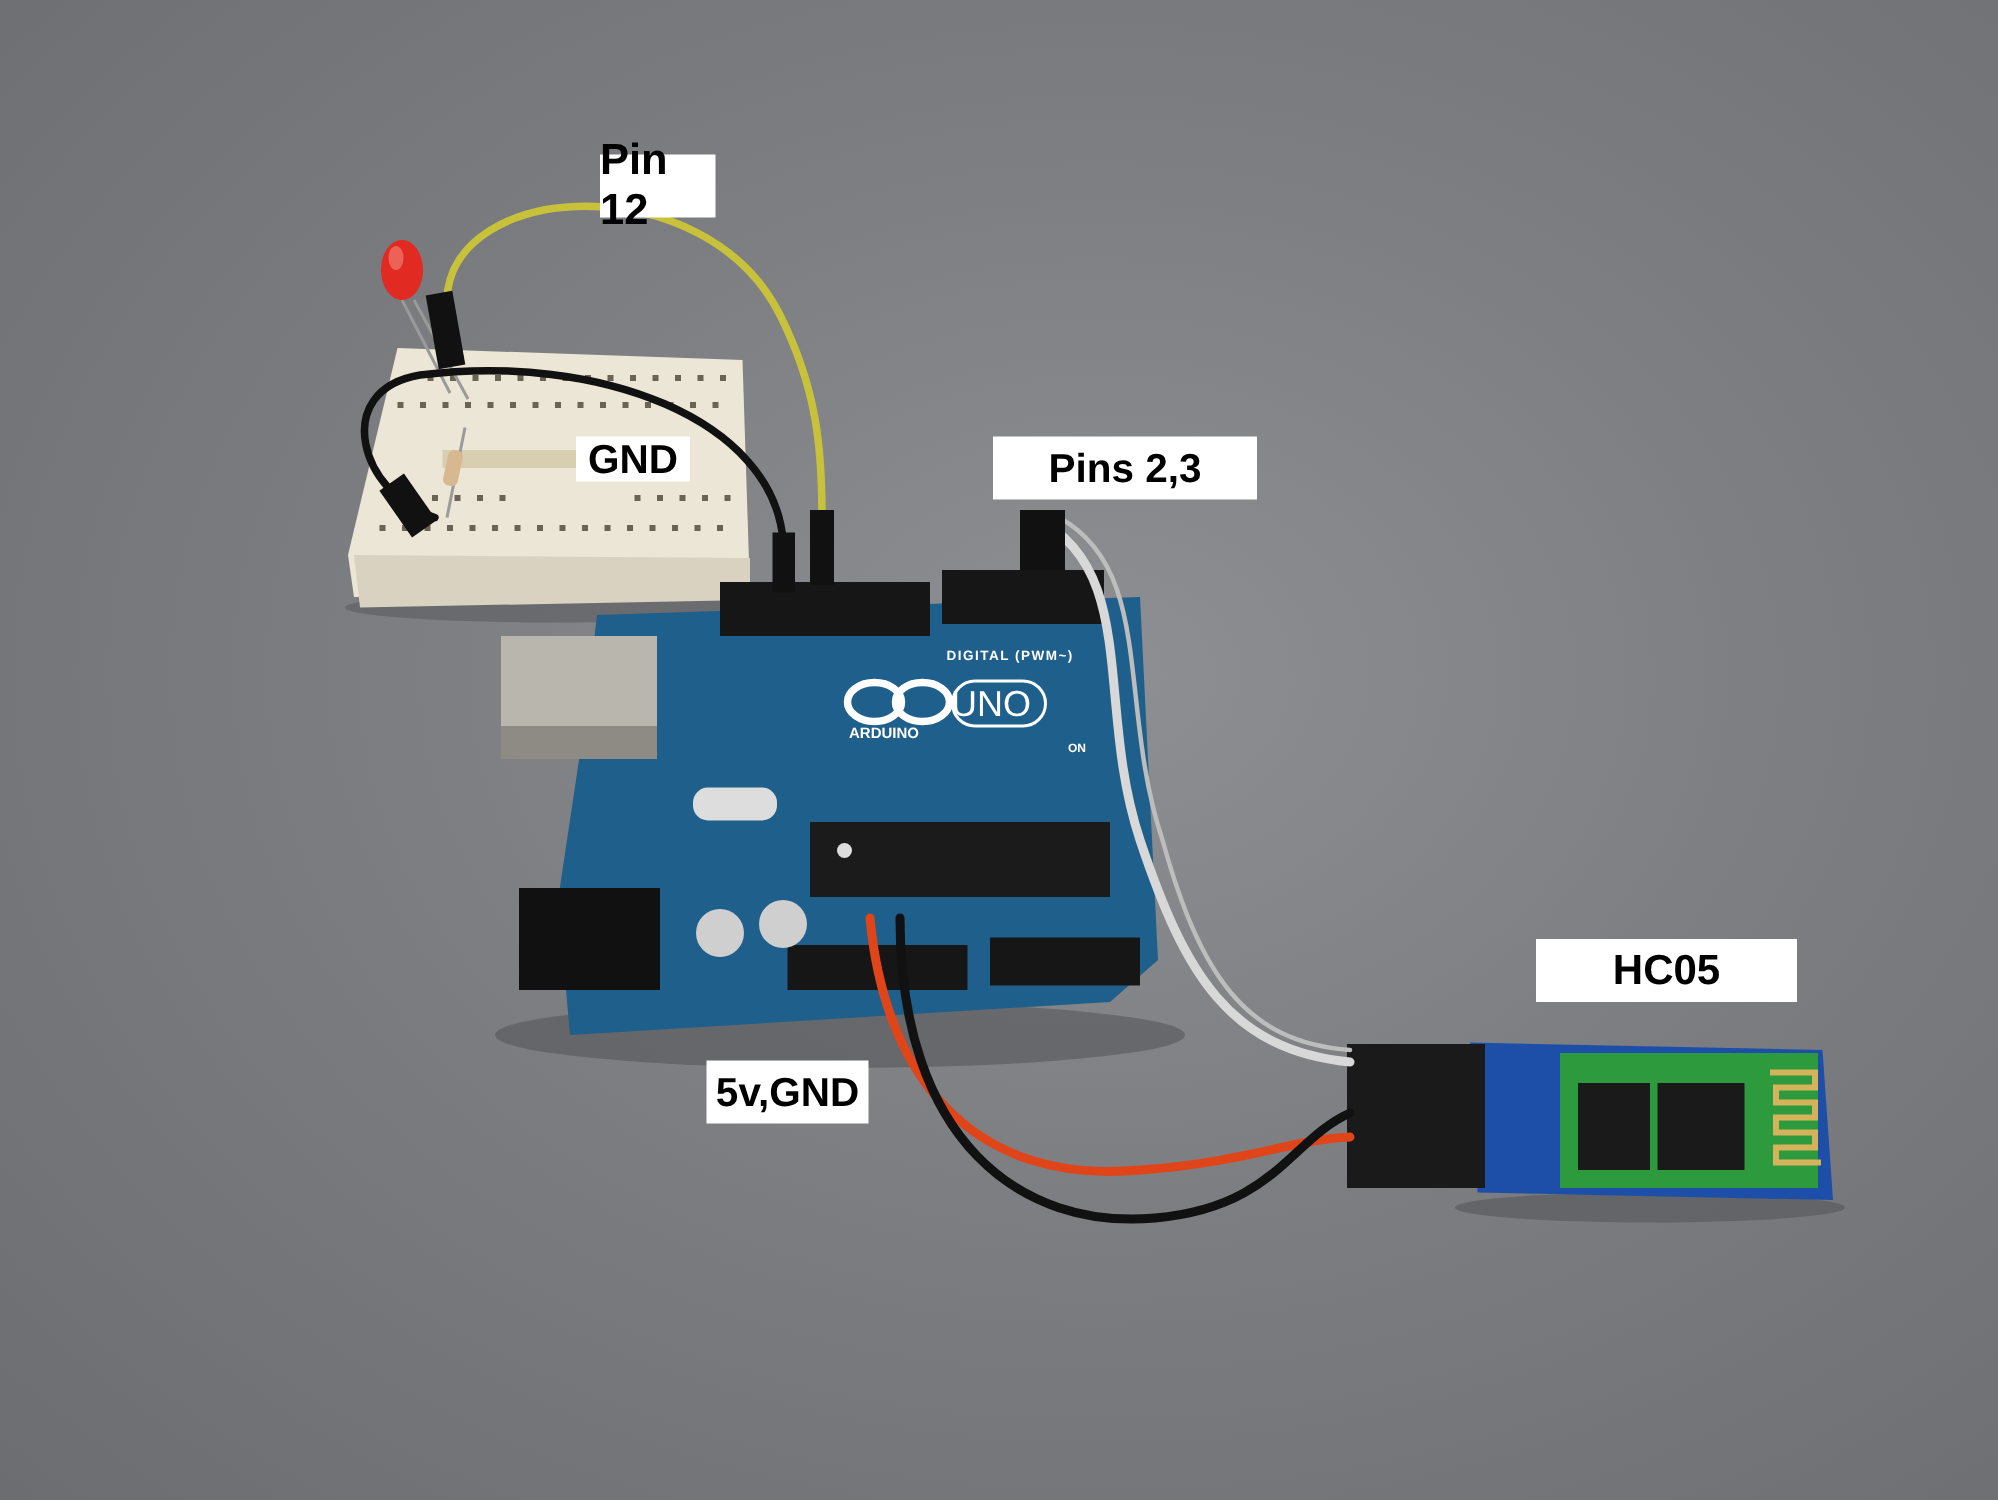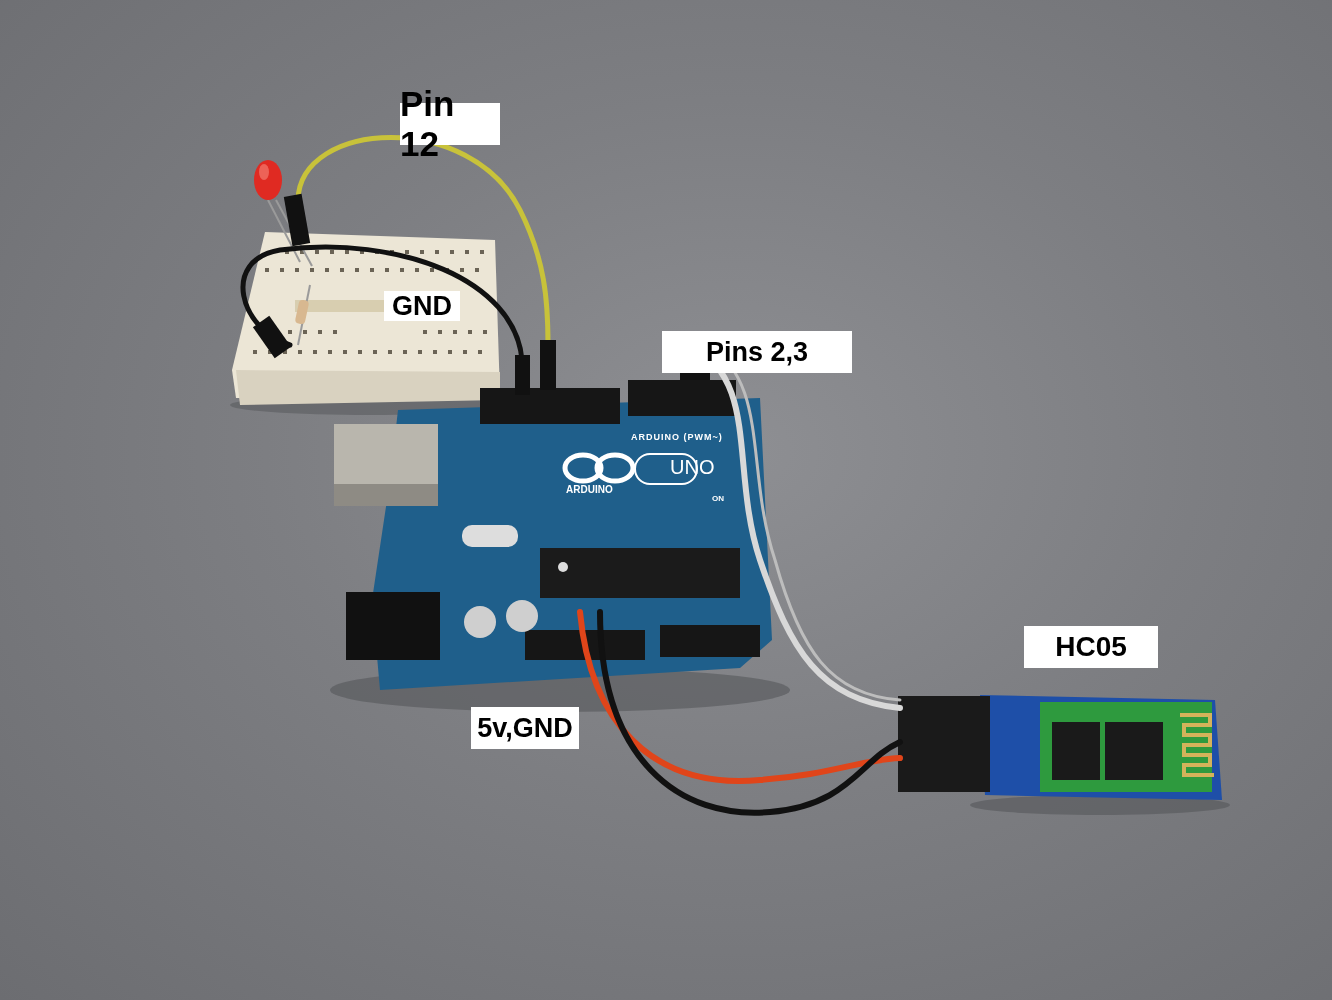--- a/index.html
+++ b/index.html
@@ -145,23 +145,23 @@
       <rect x="262" y="318" width="20" height="38" fill="#111" stroke="none" transform="rotate(-35 272 337)"></rect>
       <rect x="288" y="195" width="18" height="50" fill="#111" stroke="none" transform="rotate(-10 297 220)"></rect>
       <path d="M690,345 C760,380 730,470 760,560 C790,650 820,700 900,708" stroke="#d8d8d8" stroke-width="6"></path>
       <path d="M706,345 C770,380 745,470 775,560 C800,650 830,695 900,700" stroke="#bdbdbd" stroke-width="3"></path>
       <rect x="680" y="340" width="30" height="40" fill="#111" stroke="none"></rect>
       <path d="M580,612 C590,720 650,790 760,780 C830,775 860,760 900,758" stroke="#e0451a" stroke-width="6"></path>
       <path d="M600,612 C600,760 680,820 770,812 C850,805 860,760 900,742" stroke="#111111" stroke-width="6"></path>
     </g>
   </svg>
 
-  <div class="lbl" style="left:400px;top:103px;width:100px;height:42px;font-size:35px;">Pin 12</div>
+  <div class="lbl" style="left:400px;top:103px;width:77px;height:42px;font-size:29px;">Pin 12</div>
   <div class="lbl" style="left:344px;top:291px;width:76px;height:30px;font-size:27px;margin-left:40px;">GND</div>
-  <div class="lbl" style="left:662px;top:291px;width:190px;height:42px;font-size:27px;margin-top:40px;">Pins 2,3</div>
-  <div class="lbl" style="left:1024px;top:626px;width:134px;height:42px;font-size:28px;">HC05</div>
+  <div class="lbl" style="left:662px;top:291px;width:176px;height:42px;font-size:27px;">Pins 2,3</div>
+  <div class="lbl" style="left:1024px;top:626px;width:174px;height:42px;font-size:28px;">HC05</div>
   <div class="lbl" style="left:471px;top:707px;width:108px;height:42px;font-size:27px;">5v,GND</div>
 
-  <div style="position:absolute;left:631px;top:432px;font-size:9px;color:#fff;font-weight:bold;letter-spacing:1px;">ARDUINO (PWM~)</div>
-  <div style="position:absolute;left:670px;top:456px;font-size:20px;color:#fff;">UNO</div>
+  <div style="position:absolute;left:631px;top:432px;font-size:9px;color:#fff;font-weight:bold;letter-spacing:1px;">DIGITAL (PWM~)</div>
+  <div style="position:absolute;left:634px;top:456px;font-size:24px;color:#fff;">UNO</div>
   <div style="position:absolute;left:566px;top:484px;font-size:10px;color:#fff;font-weight:bold;">ARDUINO</div>
   <div style="position:absolute;left:712px;top:494px;font-size:8px;color:#fff;font-weight:bold;">ON</div>
 </div>
 
 </body></html>

